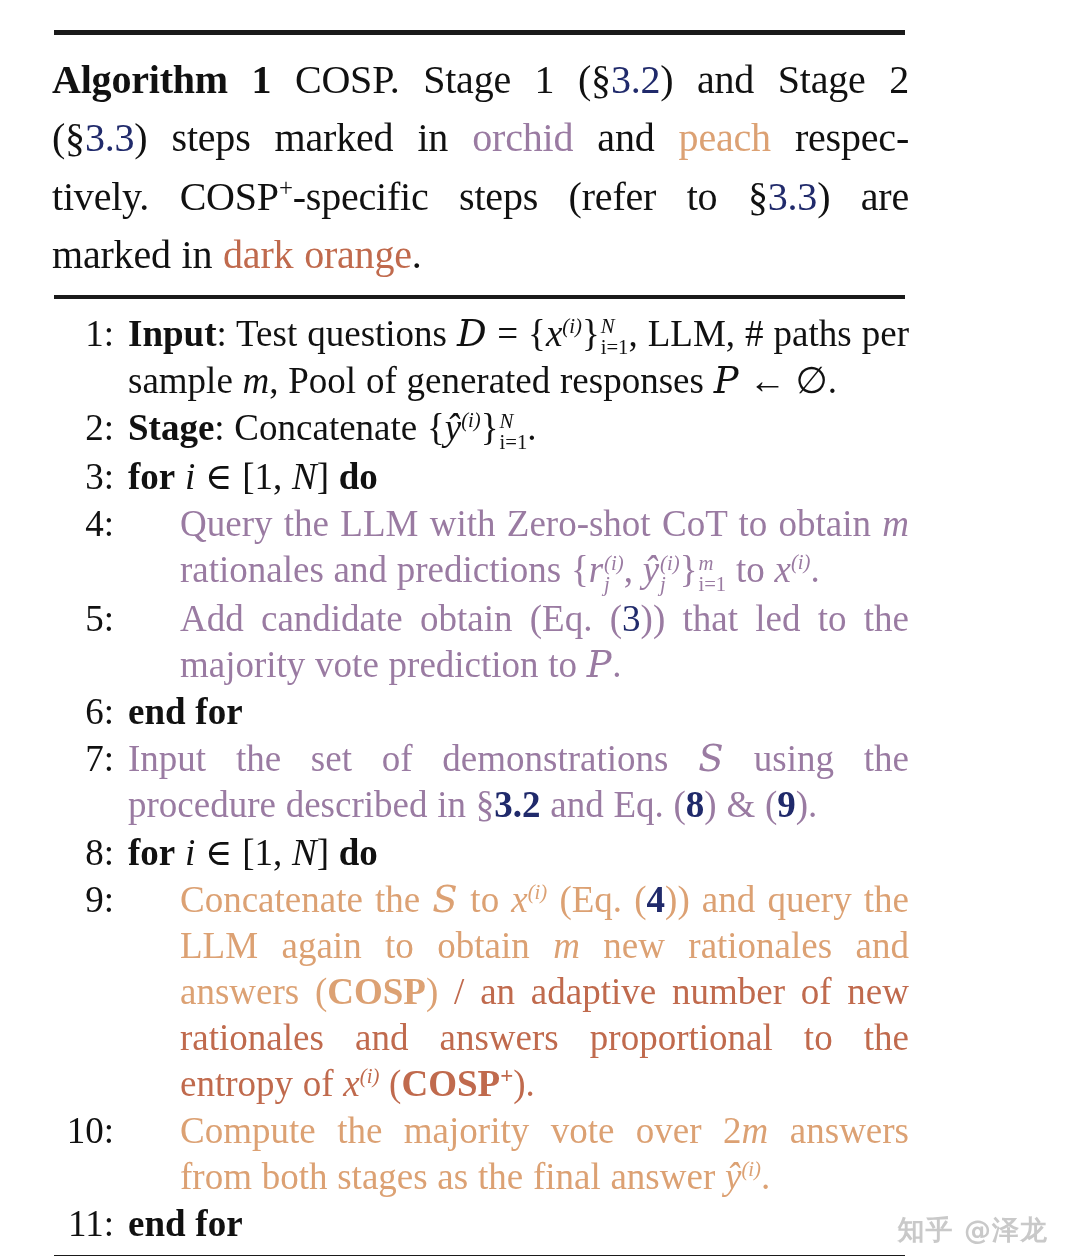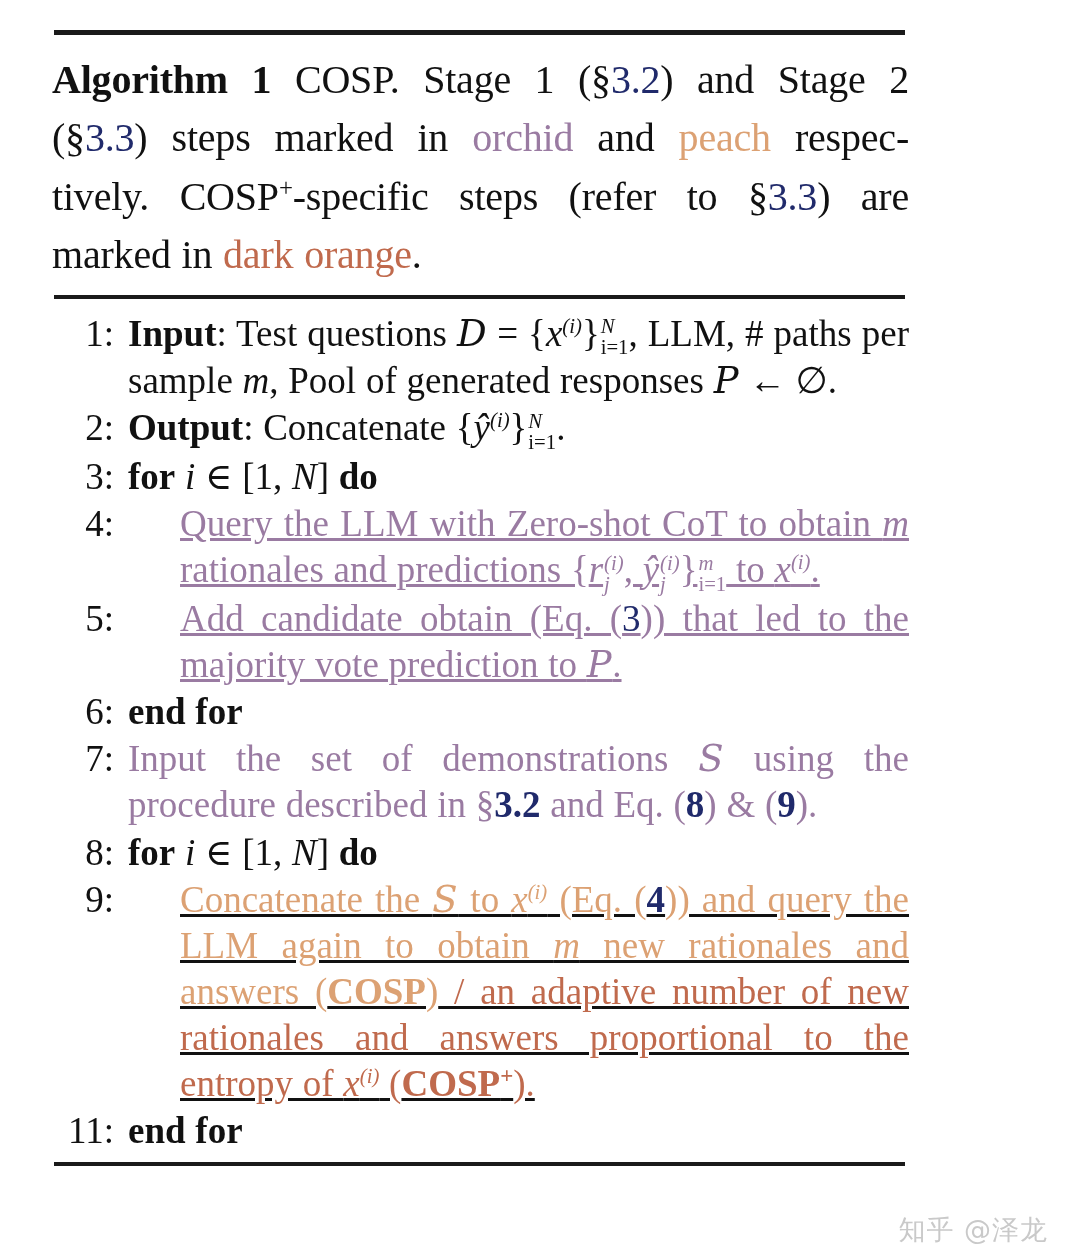--- a/index.html
+++ b/index.html
@@ -69,21 +69,21 @@
     font-size: 37px;
     color: #111111;
     white-space: nowrap;
   }
   .step-body {
     flex: 1 1 auto;
     text-align: justify;
     text-align-last: left;
     word-spacing: 0.5px;
   }
-  .step.indent-1 .step-body { padding-left: 52px; text-decoration: underline; }
+  .step.indent-1 .step-body { padding-left: 52px; }
 
   
   .c-black  { color: #111111; }
   .c-orchid { color: #9a7ba2; }
   .c-peach  { color: #dca173; }
   .c-dorange{ color: #c06a4d; }
   .c-ref    { color: #202a6b; }
 
   .bold { font-weight: bold; }
 
@@ -122,20 +122,21 @@
   .watermark {
     position: absolute;
     right: 26px;
     bottom: 8px;
     font-size: 27px;
     color: #c9c9c9;
     font-family: "DejaVu Sans", sans-serif;
     letter-spacing: 1px;
     user-select: none;
     white-space: nowrap;
+    font-weight: bold;
   }
 </style>
 </head>
 <body>
 
 <div class="algo">
 
   <div class="rule-top"></div>
 
   <div class="caption">
@@ -150,21 +151,21 @@
 
   <div class="steps">
 
     <div class="step">
       <div class="step-num">1:</div>
       <div class="step-body c-black"><span class="bold">Input</span><span>: Test questions </span><span class="cal">D</span><span> = {</span><span class="m">x</span><sup>(i)</sup><span>}</span><span class="supsub"><span>N</span><span class="mr">i=1</span></span><span>, LLM, # paths per sample </span><span class="m">m</span><span>, Pool of generated responses </span><span class="cal">P</span><span> ← ∅.</span></div>
     </div>
 
     <div class="step">
       <div class="step-num">2:</div>
-      <div class="step-body c-black"><span class="bold">Output</span><span>: Concatenate {</span><span class="m">ŷ</span><sup>(i)</sup><span>}</span><span class="supsub"><span>N</span><span class="mr">i=1</span></span><span>.</span></div>
+      <div class="step-body c-black"><span class="bold">Stage</span><span>: Concatenate {</span><span class="m">ŷ</span><sup>(i)</sup><span>}</span><span class="supsub"><span>N</span><span class="mr">i=1</span></span><span>.</span></div>
     </div>
 
     <div class="step">
       <div class="step-num">3:</div>
       <div class="step-body c-black"><span class="bold">for</span><span class="m"> i </span><span>∈ [1, </span><span class="m">N</span><span>] </span><span class="bold">do</span></div>
     </div>
 
     <div class="step indent-1">
       <div class="step-num">4:</div>
       <div class="step-body c-orchid"><span>Query the LLM with Zero-shot CoT to obtain </span><span class="m">m</span><span> rationales and predictions {</span><span class="m">r</span><span class="supsub"><span>(i)</span><span>j</span></span><span>, </span><span class="m">ŷ</span><span class="supsub"><span>(i)</span><span>j</span></span><span>}</span><span class="supsub"><span class="m">m</span><span class="mr">i=1</span></span><span> to </span><span class="m">x</span><sup>(i)</sup><span>.</span></div>
@@ -188,20 +189,24 @@
     <div class="step">
       <div class="step-num">8:</div>
       <div class="step-body c-black"><span class="bold">for</span><span class="m"> i </span><span>∈ [1, </span><span class="m">N</span><span>] </span><span class="bold">do</span></div>
     </div>
 
     <div class="step indent-1">
       <div class="step-num">9:</div>
       <div class="step-body"><span class="c-peach">Concatenate the </span><span class="c-peach cal">S</span><span class="c-peach"> to </span><span class="c-peach m">x</span><sup class="c-peach">(i)</sup><span class="c-peach"> (Eq. (</span><span class="c-ref bold">4</span><span class="c-peach">)) and query the LLM again to obtain </span><span class="c-peach m">m</span><span class="c-peach"> new rationales and answers (</span><span class="c-peach bold">COSP</span><span class="c-peach">)</span><span class="c-dorange"> / an adaptive number of new rationales and answers proportional to the entropy of </span><span class="c-dorange m">x</span><sup class="c-dorange">(i)</sup><span class="c-dorange"> (</span><span class="c-dorange bold"><span>COSP</span><span class="plus-sup">+</span></span><span class="c-dorange">).</span></div>
     </div>
 
+    <div class="step indent-1">
+      <div class="step-num">10:</div>
+      <div class="step-body c-peach"><span>Compute the majority vote over 2</span><span class="m">m</span><span> answers from both stages as the final answer </span><span class="m">ŷ</span><sup>(i)</sup><span>.</span></div>
+    </div>
 
     <div class="step">
       <div class="step-num">11:</div>
       <div class="step-body c-black bold">end for</div>
     </div>
 
   </div>
 
   <div class="rule-bot"></div>
 

